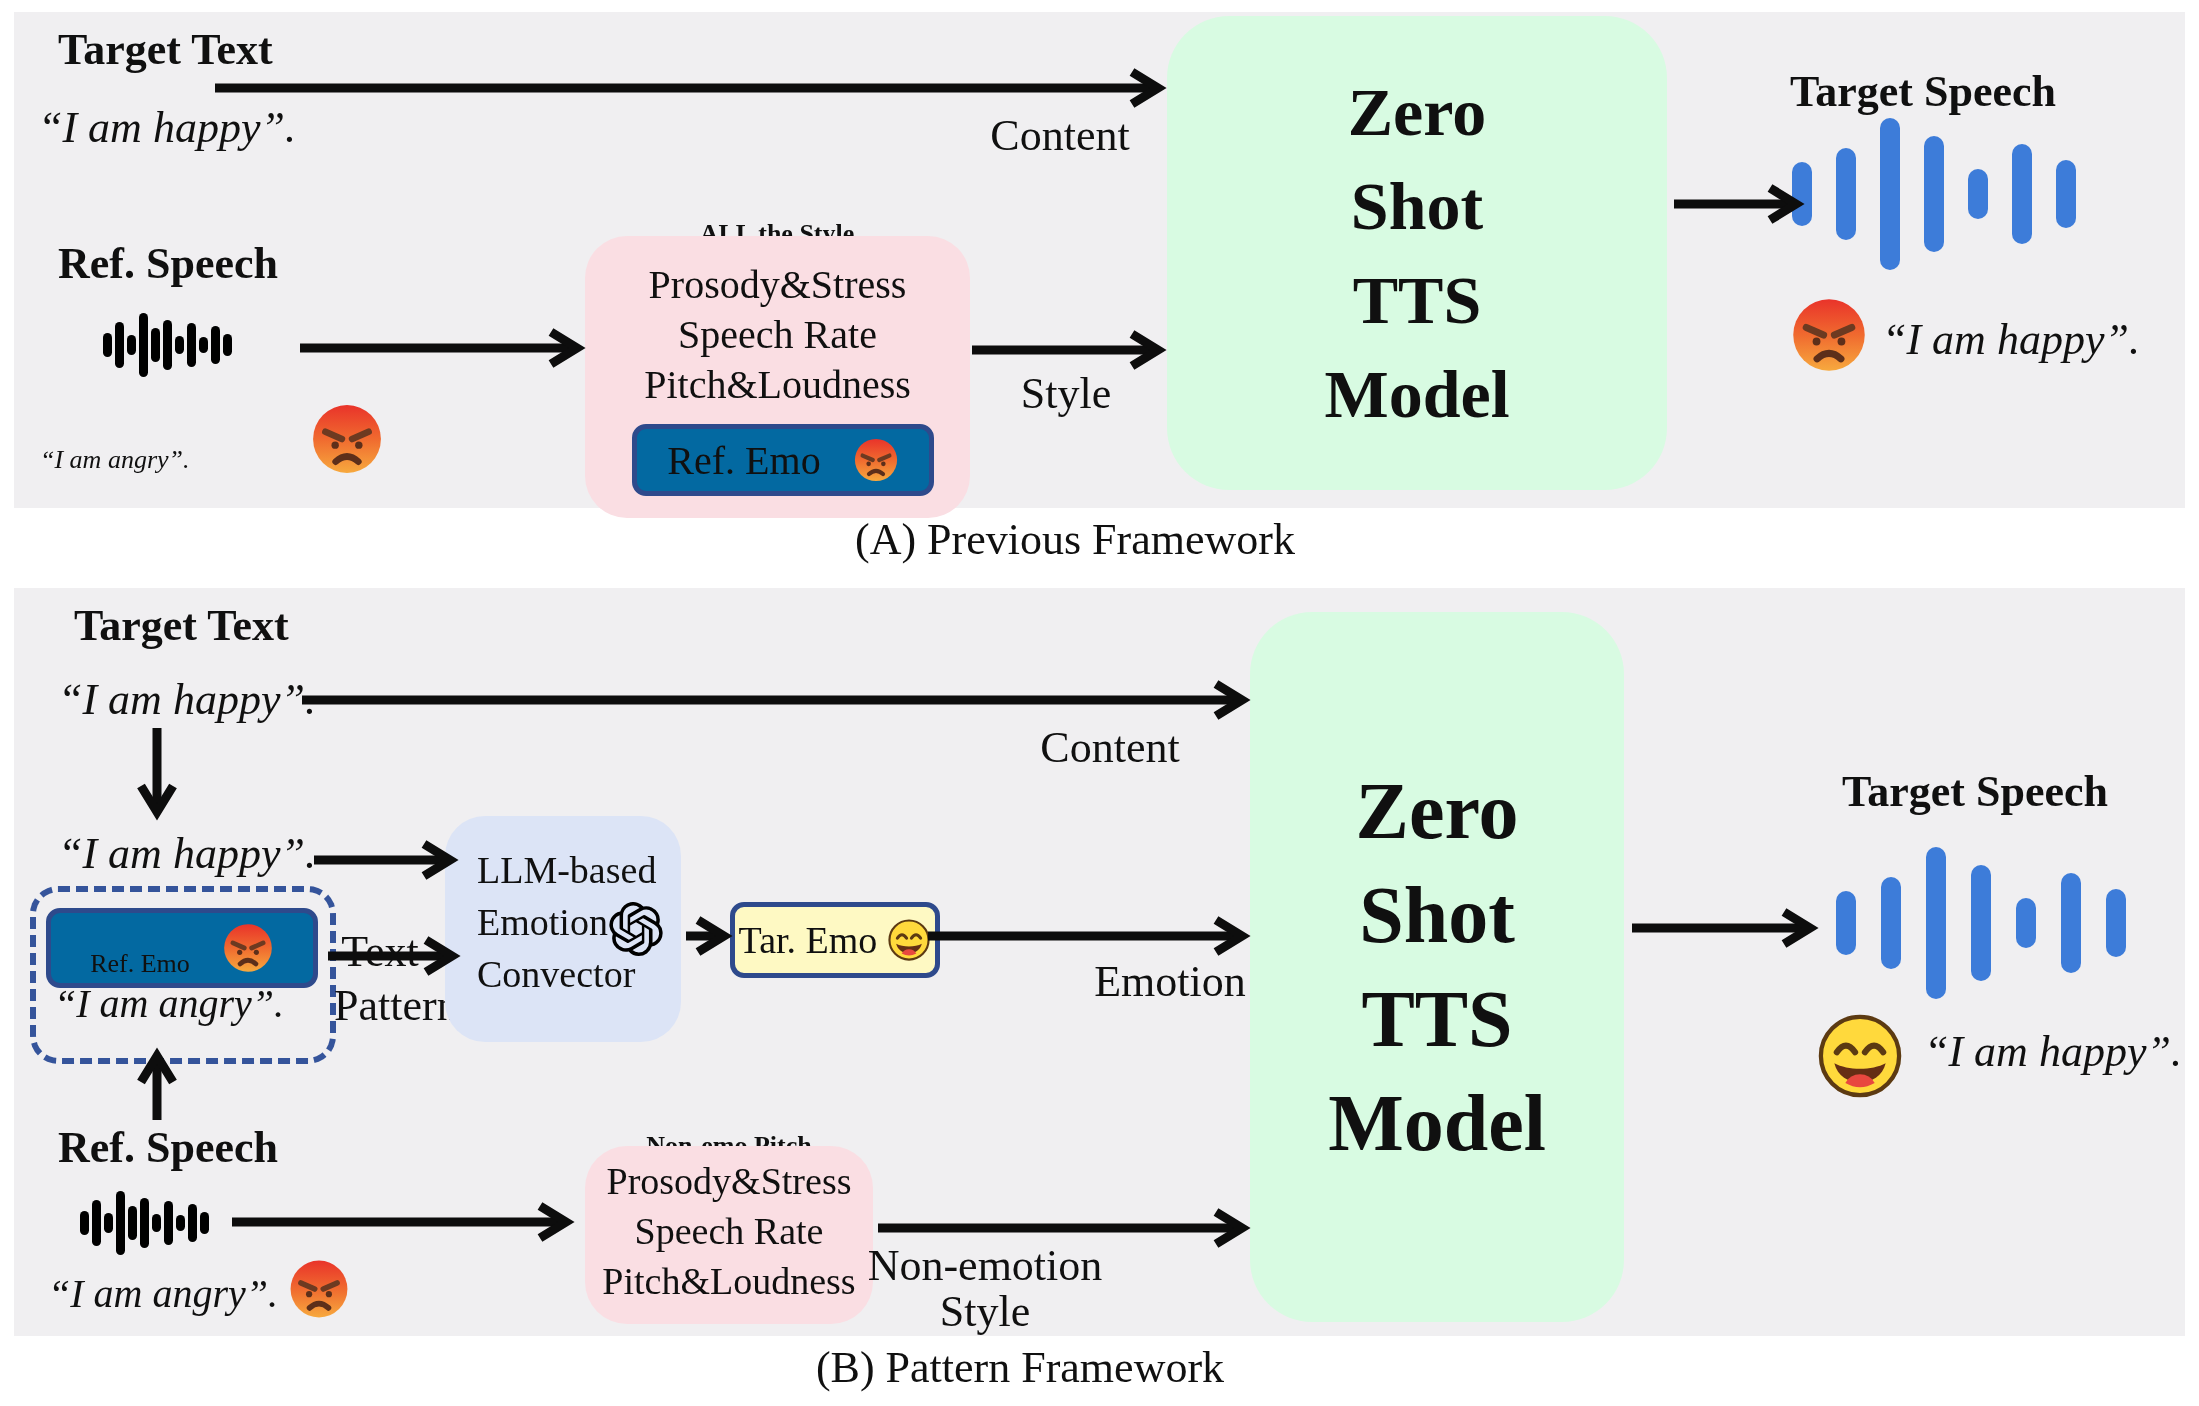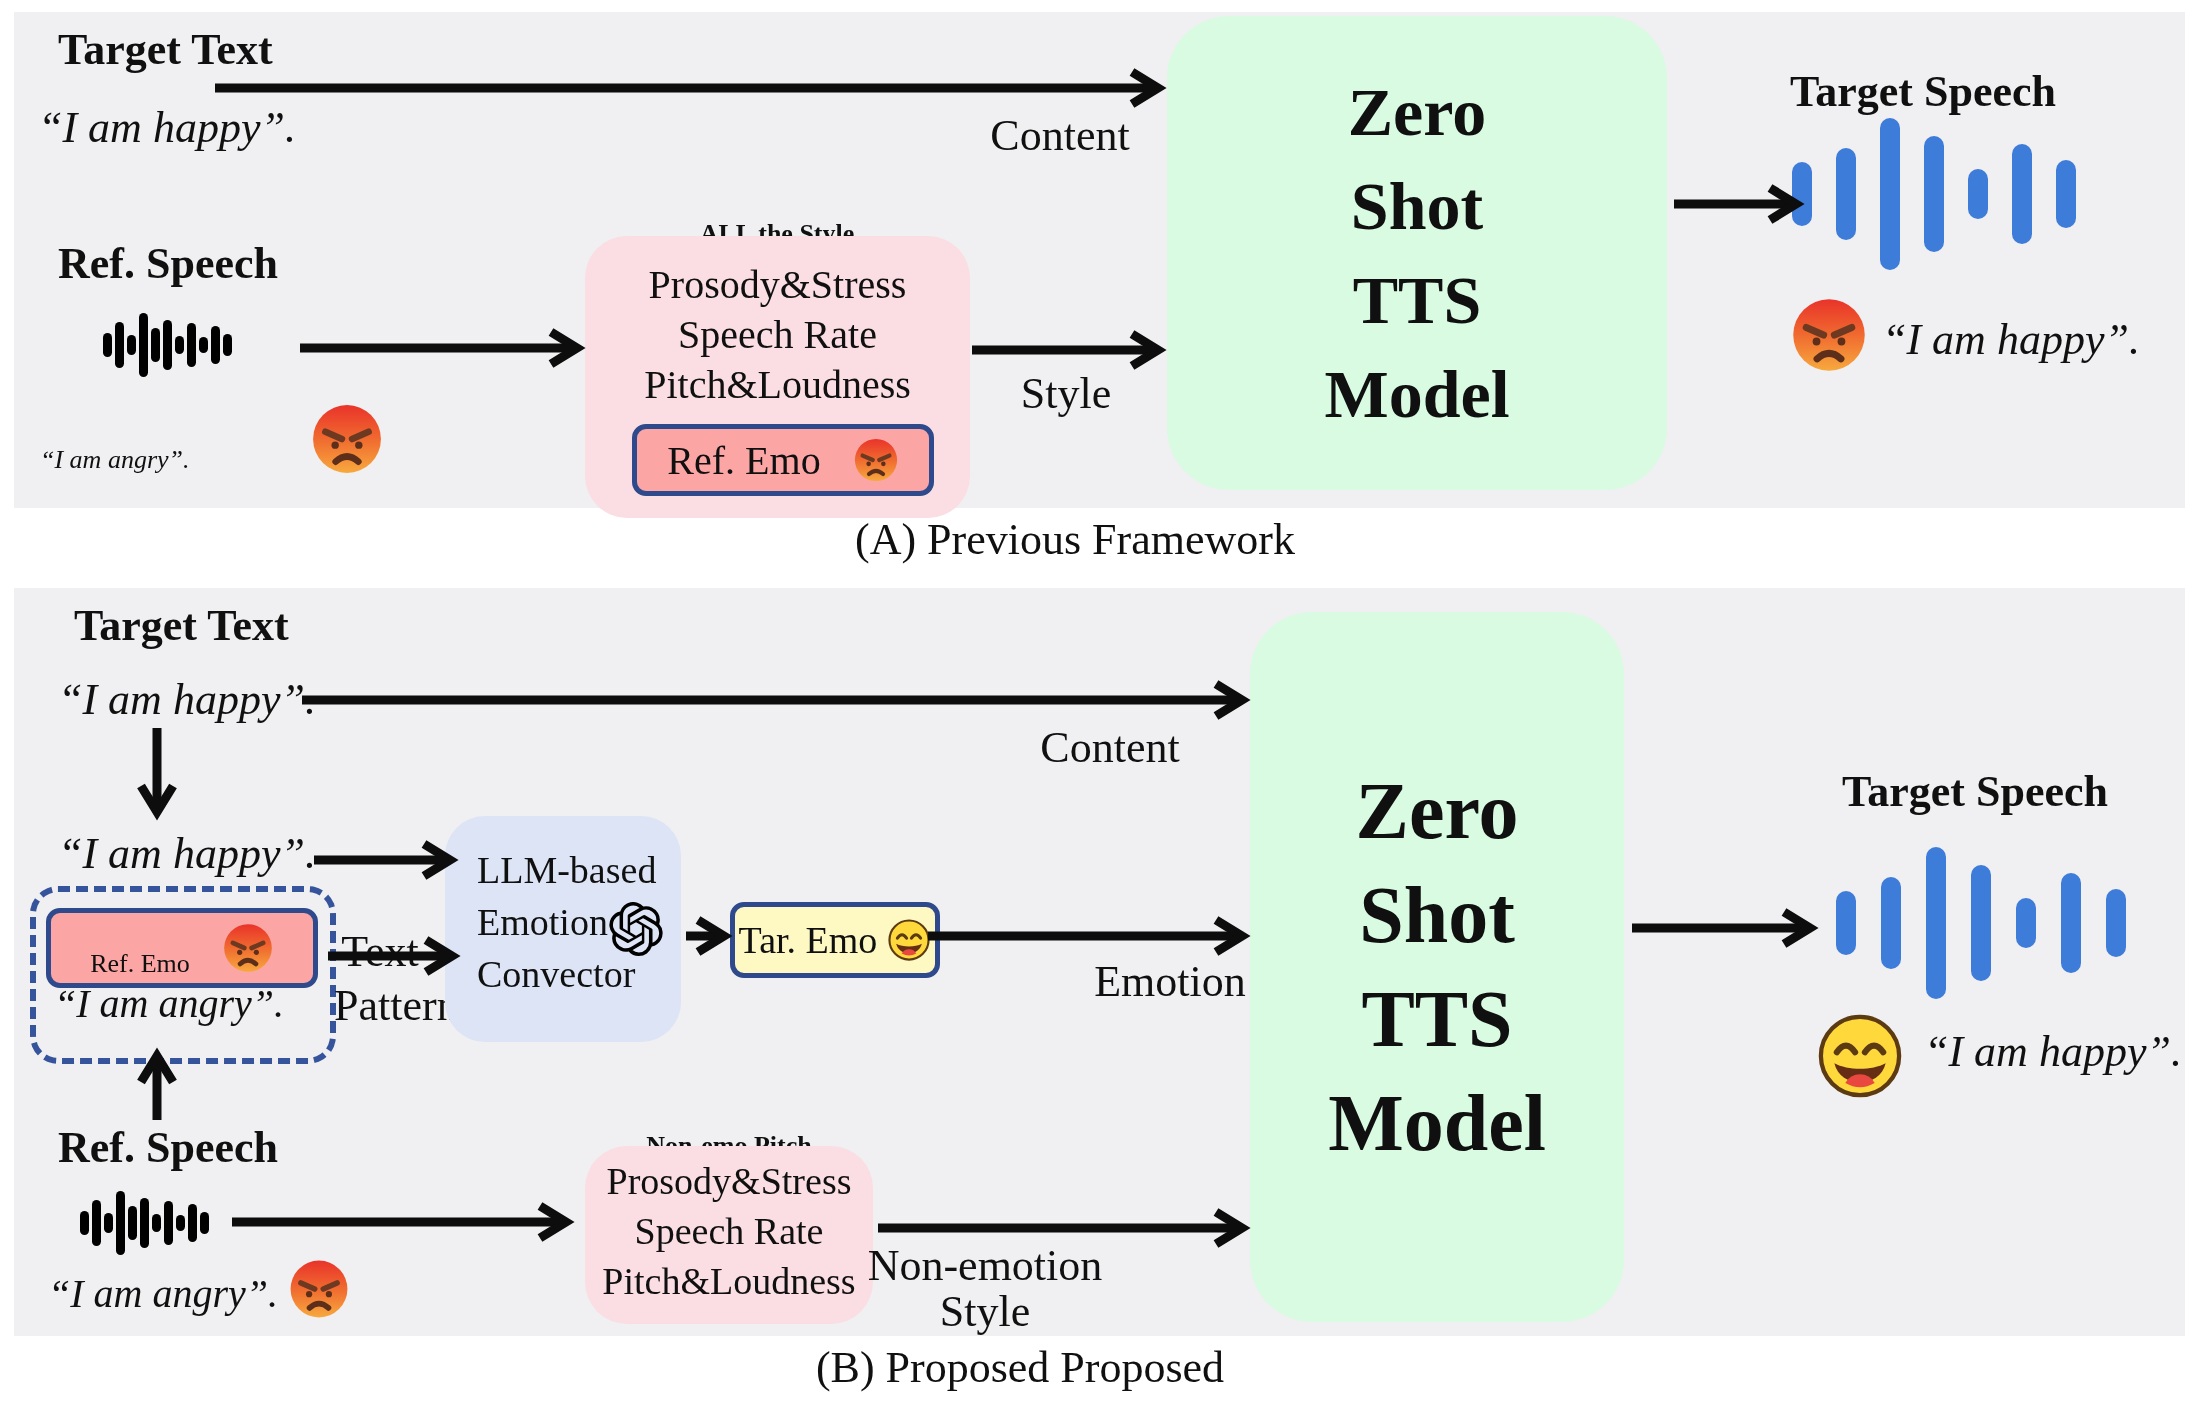--- a/index.html
+++ b/index.html
@@ -17,21 +17,21 @@
   .t40{font-size:40px;}
   .t38{font-size:38px;}
   .rbox{position:absolute;}
   .pinkbox{background:#fadee3;border-radius:42px;display:flex;flex-direction:column;align-items:center;}
   .pinkbox .item{font-size:40px;line-height:50px;text-align:center;}
   .greenbox{background:#d8fbe2;border-radius:62px;display:flex;flex-direction:column;justify-content:center;align-items:center;}
   .greenbox span{font-weight:700;}
   #ttsA span{font-size:68px;line-height:94px;}
   #ttsB span{font-size:80px;line-height:104px;}
   .chip{position:absolute;display:flex;align-items:center;justify-content:center;gap:10px;border:5px solid #2e4a8c;border-radius:14px;}
-  .chip-pink{background:#fca5a5;gap:32px;}
+  .chip-pink{background:#0369a1;gap:32px;}
   .chip-blue{background:#fef9c3;}
   .dashedbox{position:absolute;border:6px dashed #35549b;border-radius:28px;}
   .llmbox{position:absolute;background:#dce4f6;border-radius:40px;}
   .llmbox .line{position:absolute;left:32px;font-weight:400;font-size:38px;white-space:nowrap;}
   .emoji{display:inline-block;line-height:0;}
   .emoji svg{width:100%;height:100%;}
   .wficon{position:absolute;display:flex;align-items:center;gap:3px;}
   .wfblue{position:absolute;display:flex;align-items:center;gap:24px;}
   .caption{font-size:44px;}
 </style>
@@ -249,21 +249,21 @@
     </div>
   <span class="emoji" style="position:absolute;left:1816px;top:1012px;width:88px;height:88px"><svg viewBox="0 0 72 72">
         <circle cx="36" cy="36" r="32" fill="#ffd93c" stroke="#5c3a12" stroke-width="3.5"></circle>
         <path d="M17 33 Q24.5 22 32 33" stroke="#5c3a12" stroke-width="5" fill="none" stroke-linecap="round"></path>
         <path d="M40 33 Q47.5 22 55 33" stroke="#5c3a12" stroke-width="5" fill="none" stroke-linecap="round"></path>
         <path d="M15 42 C20 63 52 63 57 42 C46 48 26 48 15 42 Z" fill="#652e14"></path>
         <path d="M24 58 Q36 65 48 58 Q44 51 36 51 Q28 51 24 58 Z" fill="#e8483f"></path>
       </svg></span>
   <div class="lbl it t44" style="left:1924px;top:1028px">“I am happy”.</div>
 
-  <div class="lbl caption ctr" style="left:1020px;top:1344px">(B) Proposed Proposed</div>
+  <div class="lbl caption ctr" style="left:1020px;top:1344px">(B) Pattern Framework</div>
 
 <svg style="position:absolute;left:189px;top:62px;overflow:visible;" width="995" height="52">
       <line x1="26" y1="26" x2="962" y2="26" stroke="#0d0d0d" stroke-width="9"></line>
       <polyline points="943,10 969,26 943,42" fill="none" stroke="#0d0d0d" stroke-width="9" stroke-linejoin="miter"></polyline>
     </svg>
     <svg style="position:absolute;left:274px;top:322px;overflow:visible;" width="329" height="52">
       <line x1="26" y1="26" x2="296" y2="26" stroke="#0d0d0d" stroke-width="9"></line>
       <polyline points="277,10 303,26 277,42" fill="none" stroke="#0d0d0d" stroke-width="9" stroke-linejoin="miter"></polyline>
     </svg>
     <svg style="position:absolute;left:946px;top:324px;overflow:visible;" width="238" height="52">

